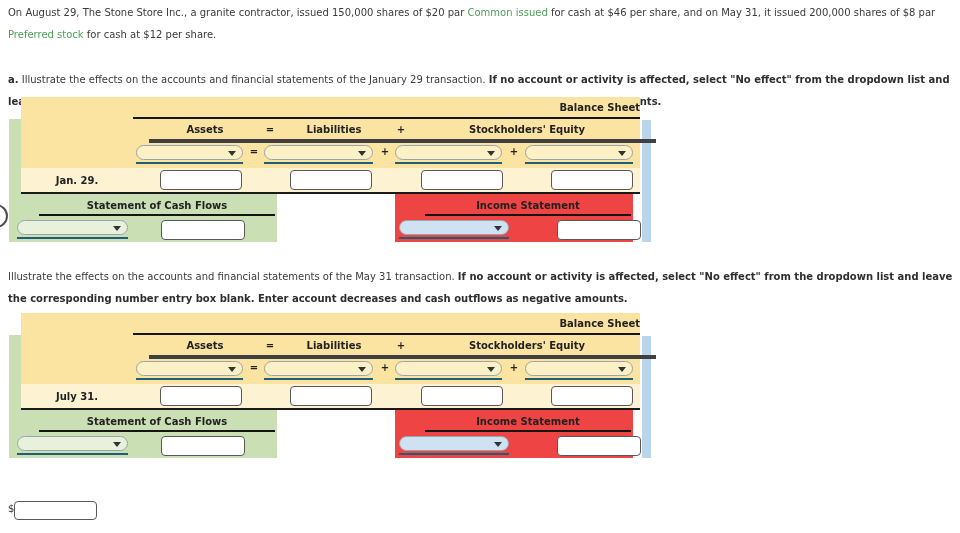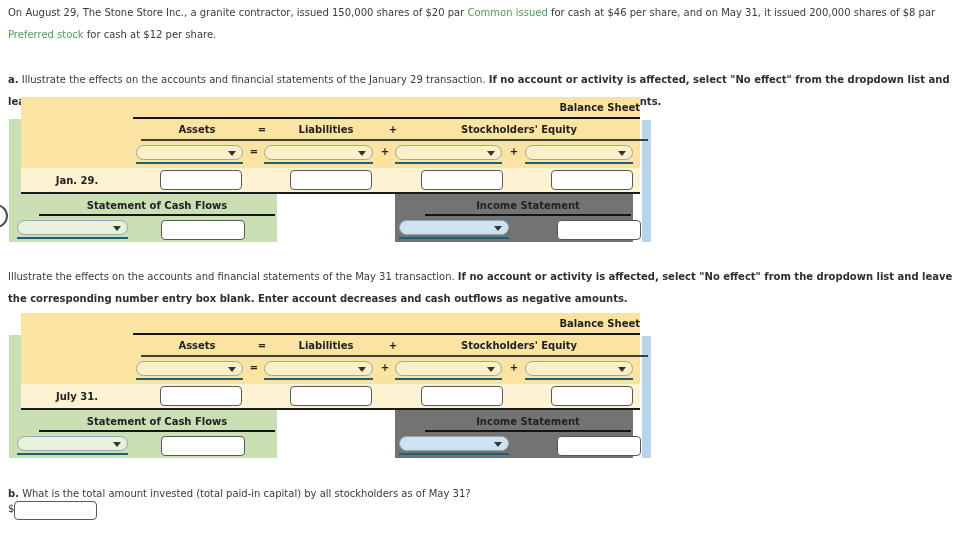--- a/index.html
+++ b/index.html
@@ -10,22 +10,22 @@
   .green-term{color:#4d9e58;}
   
   .model-block{position:absolute;left:0;width:660px;}
   .strip{position:absolute;}
   .strip.g{background:#cadfb4;}
   .strip.bl{background:#b9d5ec;}
   .bs{position:absolute;left:21px;top:0;width:619px;height:95px;background:#fbe3a1;
       border-bottom:2px solid #1a1a1a;}
   .bs-title{position:absolute;left:112px;top:0;width:507px;height:20px;line-height:21px;
             text-align:right;font-weight:bold;color:#222;border-bottom:2px solid #151515;}
-  .bs-headers{position:absolute;left:120px;top:22px;width:507px;height:20px;
-              border-bottom:2px solid #404040;text-decoration:underline;}
+  .bs-headers{position:absolute;left:128px;top:22px;width:507px;height:20px;
+              border-bottom:4px solid #404040;text-decoration:underline;}
   .hd{position:absolute;top:0;height:20px;line-height:21px;text-align:center;
       font-weight:bold;color:#222;}
   .ddrow{position:absolute;left:0;top:44px;width:619px;height:27px;}
   .sym{position:absolute;top:5px;width:16px;text-align:center;font-weight:bold;color:#222;}
   .dd{position:absolute;top:4px;padding-bottom:2px;border-bottom:2px solid #1e5f78;}
   .pill{height:15px;border:1px solid #9aa4ad;border-radius:8px;position:relative;
         box-sizing:border-box;}
   .pill .val{position:absolute;left:8px;top:1px;font-size:9px;color:#333;}
   .arrow{position:absolute;right:6px;top:5px;width:0;height:0;
          border-left:4px solid transparent;border-right:4px solid transparent;
@@ -34,21 +34,21 @@
   .dd.g .pill{background:#e8f1db;}
   .dd.bl .pill{background:#cfe2f2;}
   .palerow{position:absolute;left:0;top:71px;width:619px;height:24px;background:#fdf3d3;}
   .rowlabel{position:absolute;left:0;top:0;width:112px;height:24px;line-height:25px;
             text-align:center;font-weight:bold;color:#222;}
   .inbox{position:absolute;top:2px;height:20px;width:82px;border:1.5px solid #595959;
          border-radius:4px;background:#fff;box-sizing:border-box;outline:none;
          font-family:inherit;font-size:10px;padding:0 4px;}
   .panel{position:absolute;height:48px;padding-left:28px;}
   .panel.g{background:#cadfb4;left:9px;width:240px;}
-  .panel.bl{background:#737373;left:395px;width:210px;}
+  .panel.bl{background:#ef4444;left:395px;width:210px;}
   .panel .ptitle{height:20px;line-height:23px;text-align:center;font-weight:bold;color:#222;}
   .panel .pline{margin:0 2px;border-top:2px solid #151515;}
   .panel .inbox{top:26px;}
   .panel .dd{top:26px;}
   .marker{position:absolute;left:-16px;width:20px;height:20px;border:2px solid #4f4f4f;
           border-radius:50%;background:#fdfdfd;}
   
   .dollar{position:absolute;left:8px;top:503px;color:#3a3a3a;}
   .pb-input{position:absolute;left:14px;top:501px;width:83px;height:19px;
             border:1.5px solid #595959;border-radius:4px;background:#fff;box-sizing:border-box;
@@ -211,17 +211,16 @@
       <div class="dd bl" style="left:4px;width:110px;">
           <div class="pill">
             <span class="val"></span>
             <span class="arrow"></span>
           </div>
         </div>
       <input class="inbox" style="left: 162px; width: 84px;" type="text">
     </div>
   </div>
 
-  <div class="para" style="top:483px;"><span class="b">b.</span><span> What is the total amount invested (total paid-in capital) by all stockholders as of May 31?</span></div>
   <span class="dollar">$</span>
   <input class="pb-input" type="text" style="">
 
 </div>
 
 </body></html>

